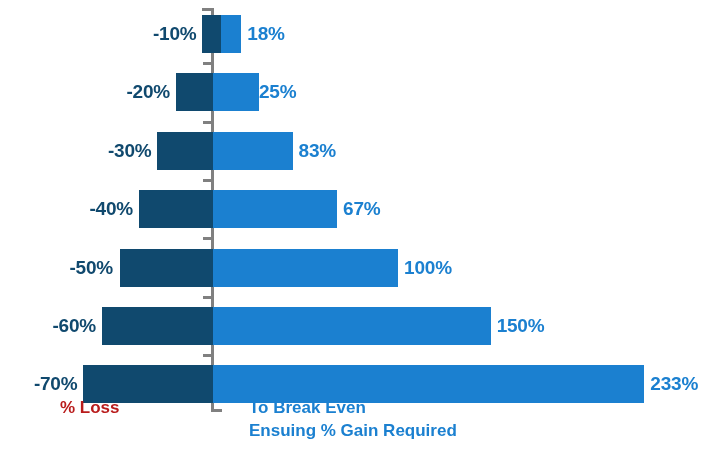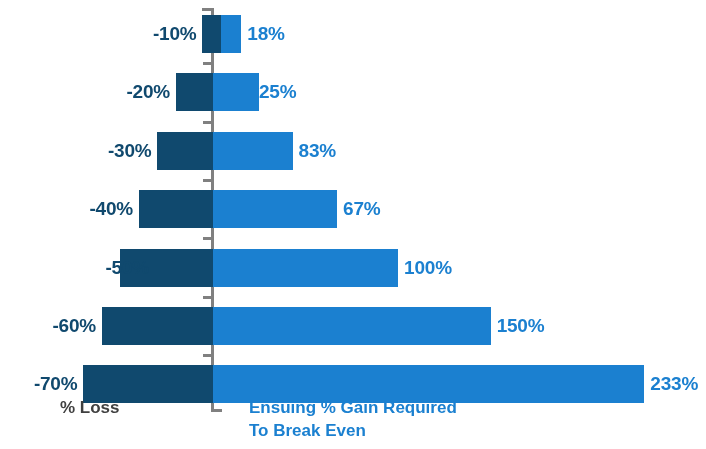--- a/index.html
+++ b/index.html
@@ -86,21 +86,21 @@
     font-size: 19px;
     letter-spacing: -0.2px;
     white-space: nowrap;
   }
 
   
   .caption-left {
     position: absolute;
     left: 60px;
     top: 398px;
-    color: #404040;
+    color: #b91c1c;
     font-weight: bold;
     font-size: 17px;
     white-space: nowrap;
   }
   .caption-right {
     position: absolute;
     left: 249px;
     top: 396px;
     color: #1B80D0;
     font-weight: bold;
@@ -148,37 +148,37 @@
       </div>
       <div class="row" style="top: 190.2px;">
         <div class="bar-neg" style="left: 138.96px; width: 74.04px;"></div>
         <div class="bar-pos" style="left: 213px; width: 124.017px;"></div>
         <div class="label-neg" style="right: 573.04px;">-40%</div>
         <div class="label-pos" style="left: 343.017px;">67%</div>
       </div>
       <div class="row" style="top: 248.6px;">
         <div class="bar-neg" style="left: 120.45px; width: 92.55px;"></div>
         <div class="bar-pos" style="left: 213px; width: 185.1px;"></div>
-        <div class="label-neg" style="right: 557px;">-50%</div>
+        <div class="label-neg" style="right: 593px;">-50%</div>
         <div class="label-pos" style="left: 404.1px;">100%</div>
       </div>
       <div class="row" style="top: 307px;">
         <div class="bar-neg" style="left: 101.94px; width: 111.06px;"></div>
         <div class="bar-pos" style="left: 213px; width: 277.65px;"></div>
         <div class="label-neg" style="right: 610.06px;">-60%</div>
         <div class="label-pos" style="left: 496.65px;">150%</div>
       </div>
       <div class="row" style="top: 365.4px;">
         <div class="bar-neg" style="left: 83.43px; width: 129.57px;"></div>
         <div class="bar-pos" style="left: 213px; width: 431.283px;"></div>
         <div class="label-neg" style="right: 628.57px;">-70%</div>
         <div class="label-pos" style="left: 650.283px;">233%</div>
       </div>
     </div>
 
   <div class="caption-left">% Loss</div>
 
   <div class="caption-right">
+    <span>To Break Even</span>
     <span>Ensuing % Gain Required</span>
-    <span>To Break Even</span>
   </div>
 
 </div>
 
 </body></html>

